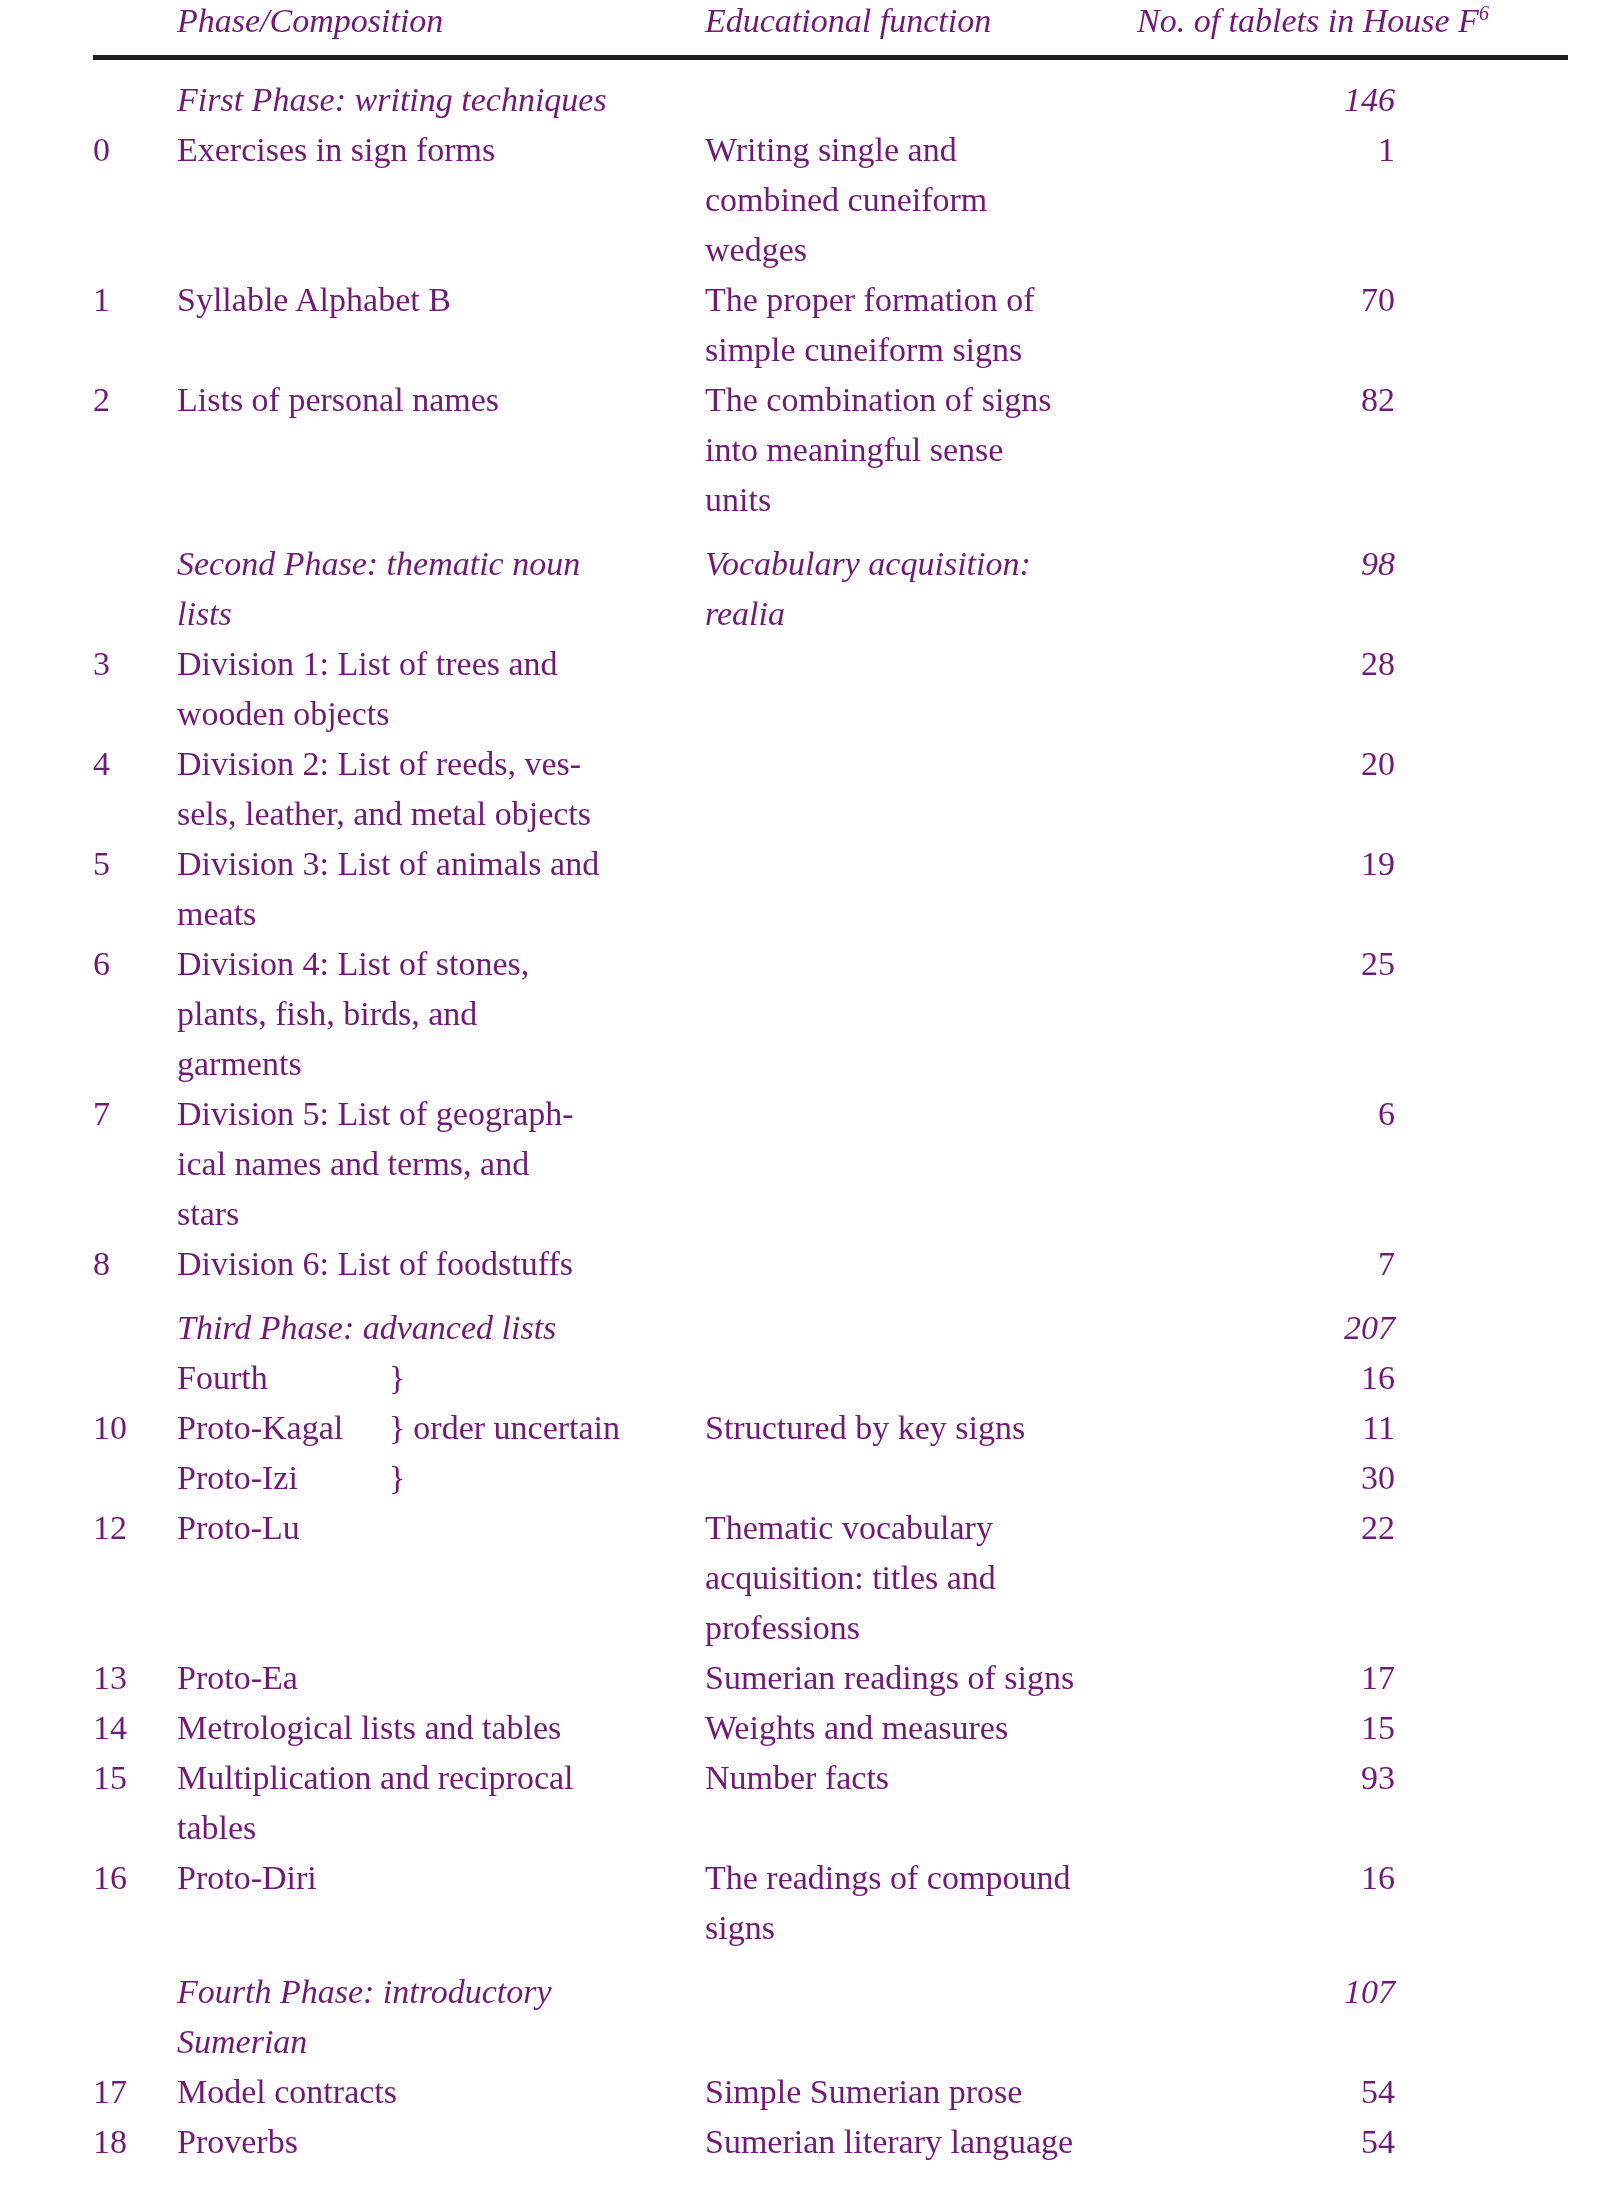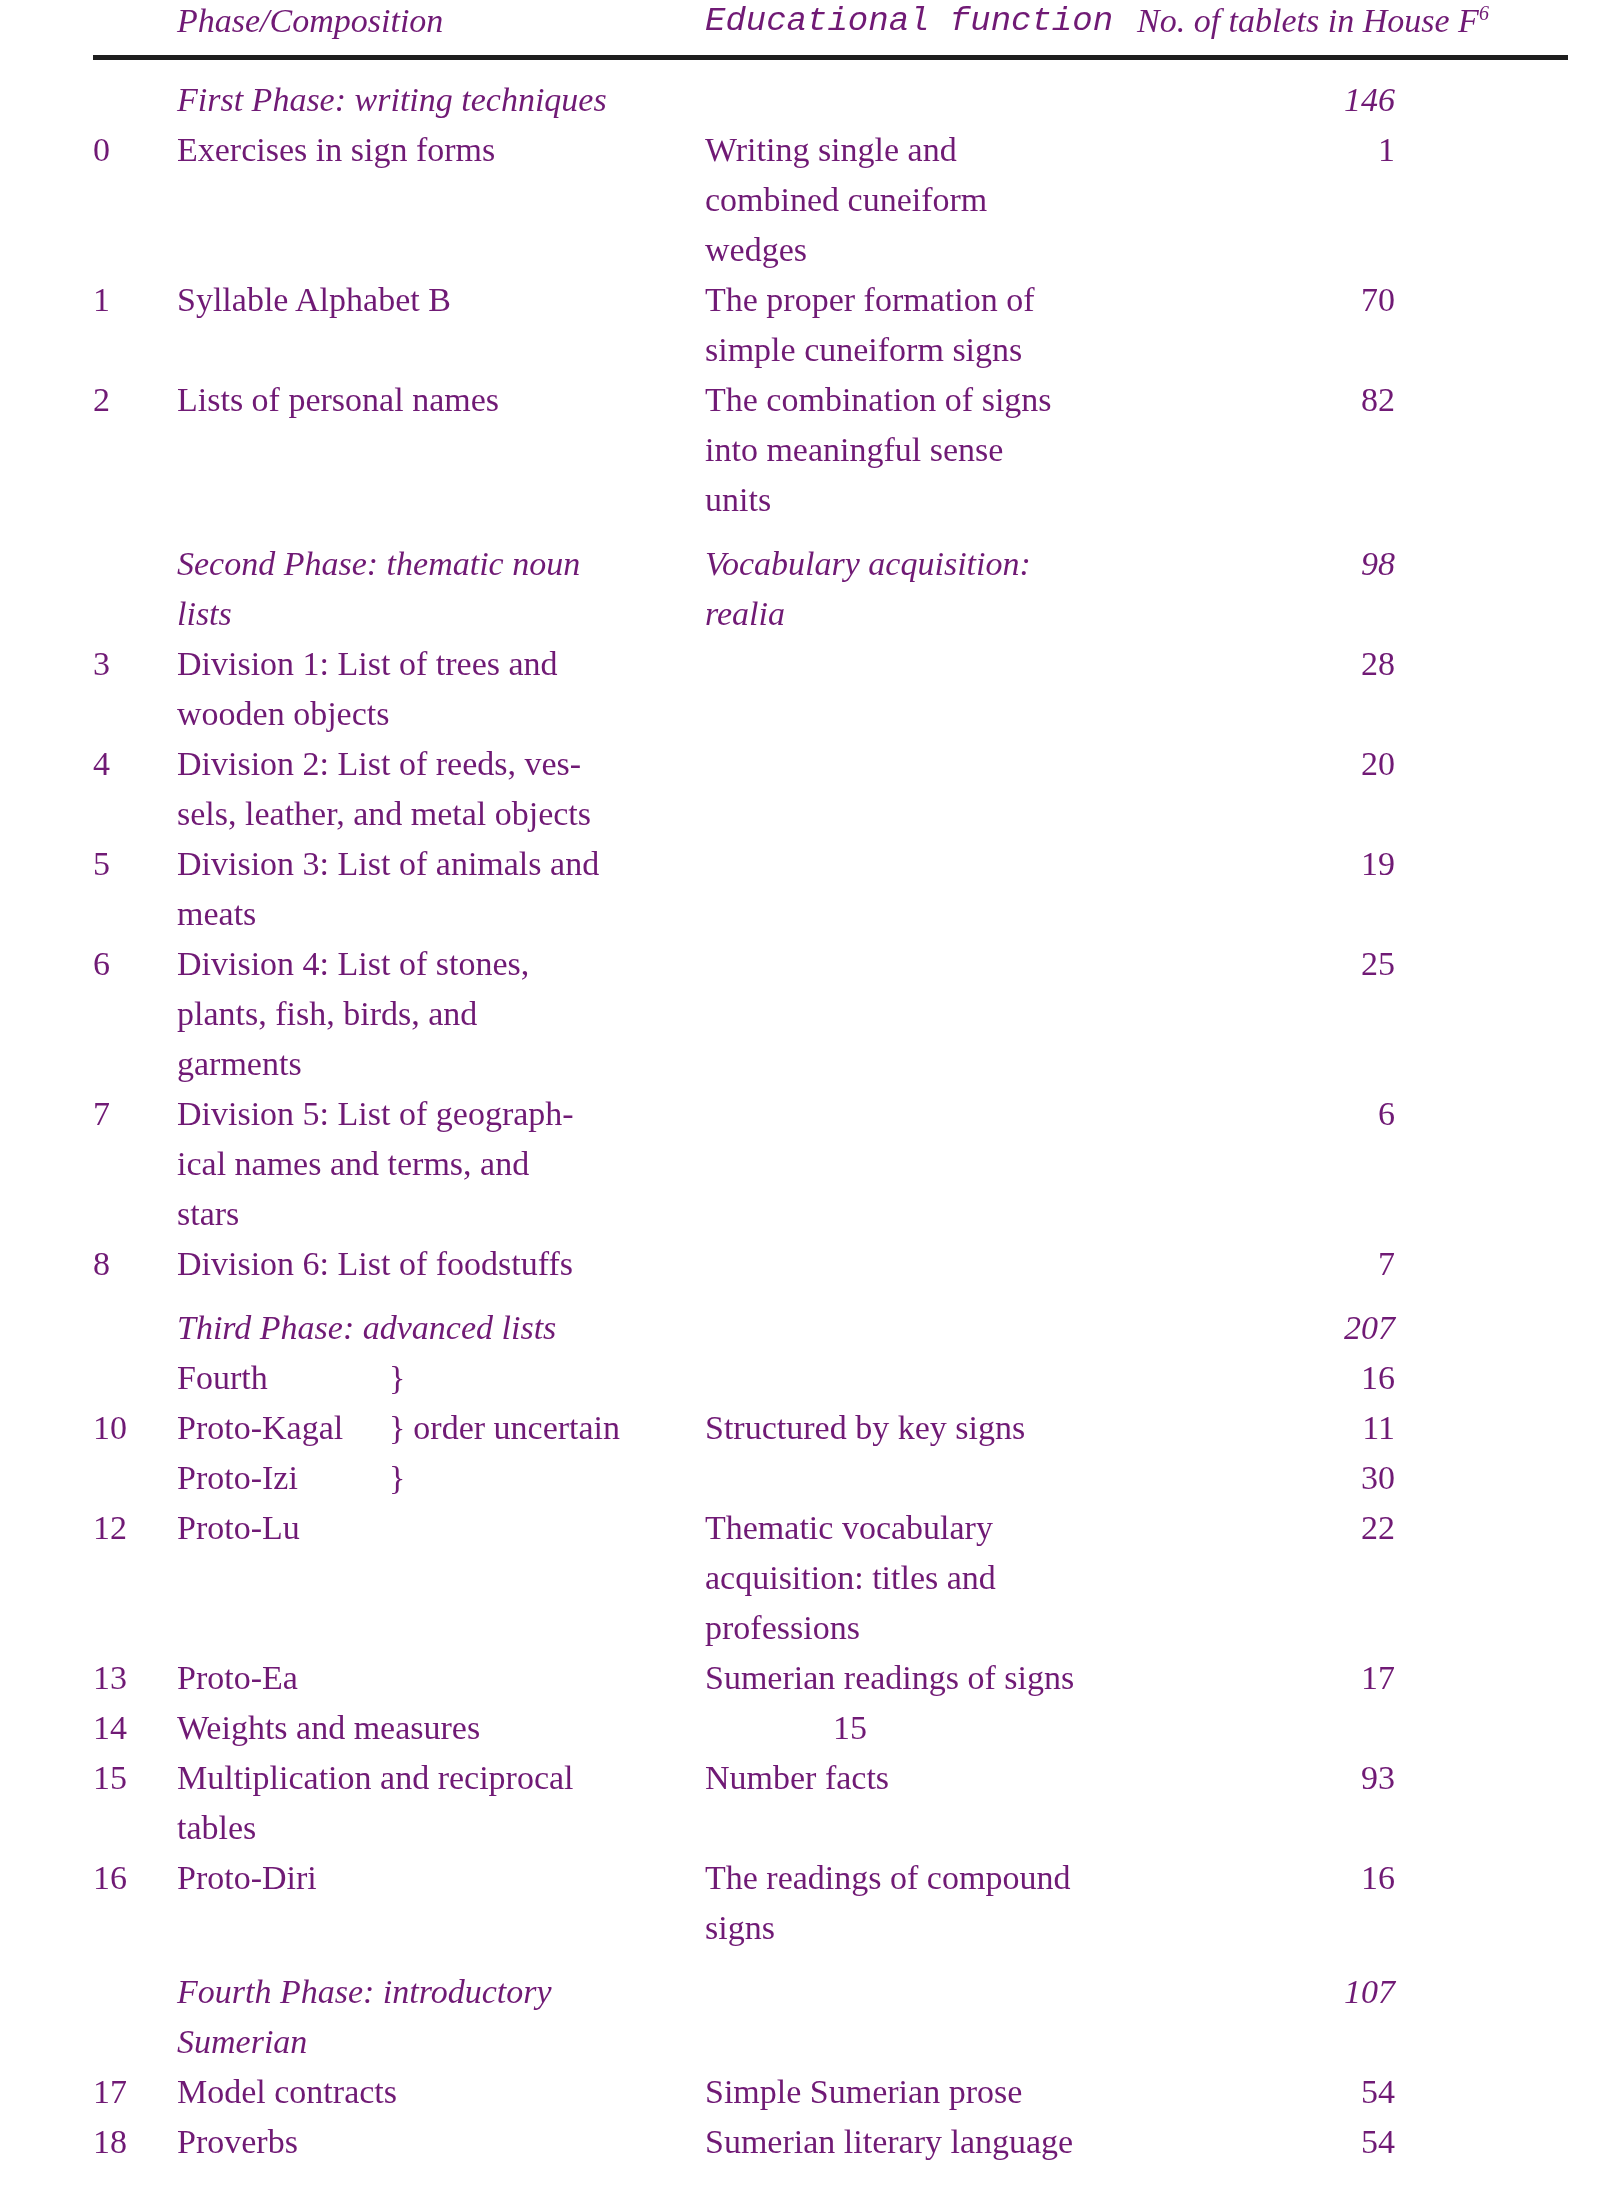--- a/index.html
+++ b/index.html
@@ -15,21 +15,21 @@
     overflow: hidden;
   }
   .thead {
     display: flex;
     line-height: 40px;
     font-style: italic;
     padding-top: 1px;
   }
   .h-spacer { width: 177px; }
   .h-comp { width: 528px; }
-  .h-edu  { width: 432px; font-family: Liberation Mono, monospace; }
+  .h-edu  { width: 432px; }
   .h-tab  { width: 431px; text-align: left; }
   sup { font-size: 20px; vertical-align: super; line-height: 0; font-style: italic; }
   .rule {
     margin-left: 93px;
     width: 1475px;
     height: 5px;
     background: #1e1e1e;
     margin-top: 14px;
   }
   .tbody { margin-top: 15px; }
@@ -188,20 +188,21 @@
 
     <div class="row">
       <div class="c-idx">13</div>
       <div class="c-comp">Proto-Ea</div>
       <div class="c-edu">Sumerian readings of signs</div>
       <div class="c-tab">17</div>
     </div>
 
     <div class="row">
       <div class="c-idx">14</div>
+      <div class="c-comp">Metrological lists and tables</div>
       <div class="c-edu">Weights and measures</div>
       <div class="c-tab">15</div>
     </div>
 
     <div class="row">
       <div class="c-idx">15</div>
       <div class="c-comp">Multiplication and reciprocal
 tables</div>
       <div class="c-edu">Number facts</div>
       <div class="c-tab">93</div>

